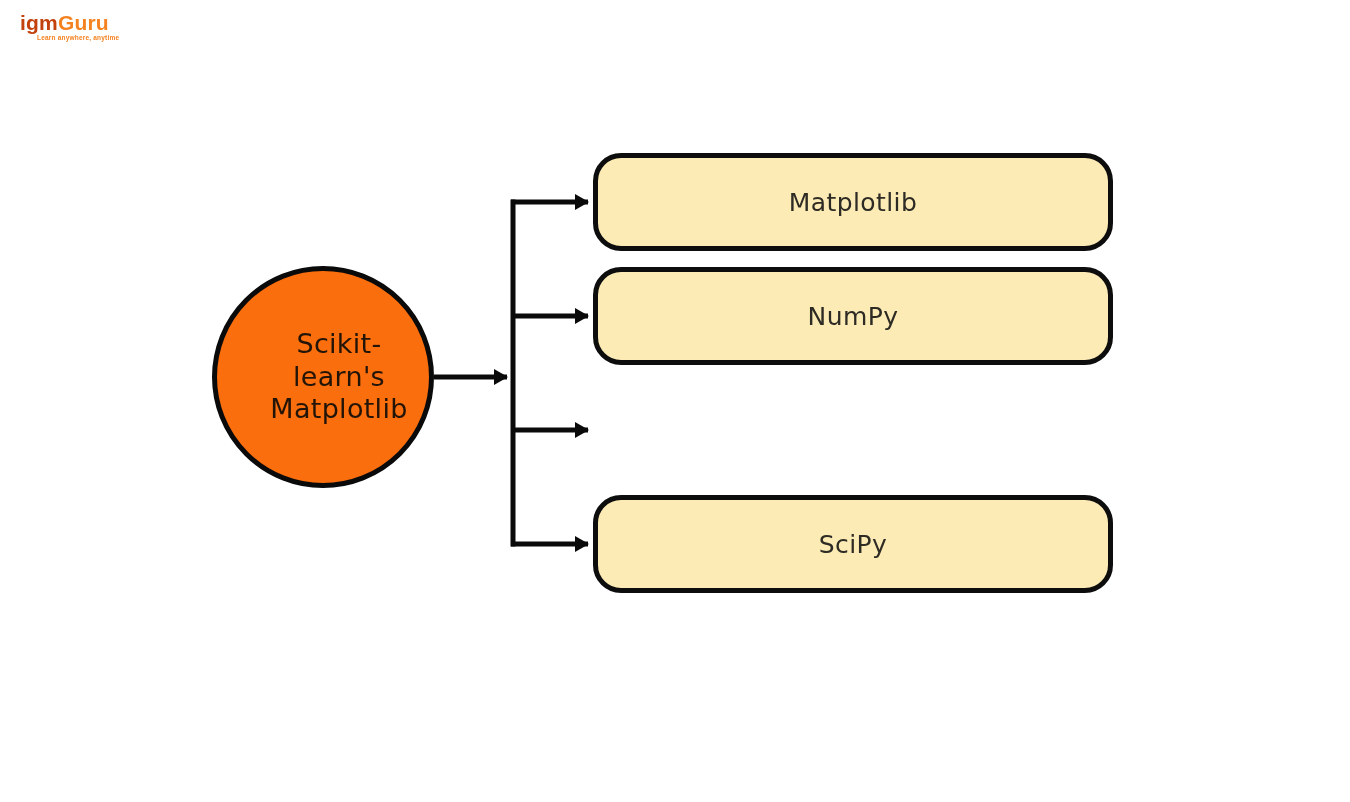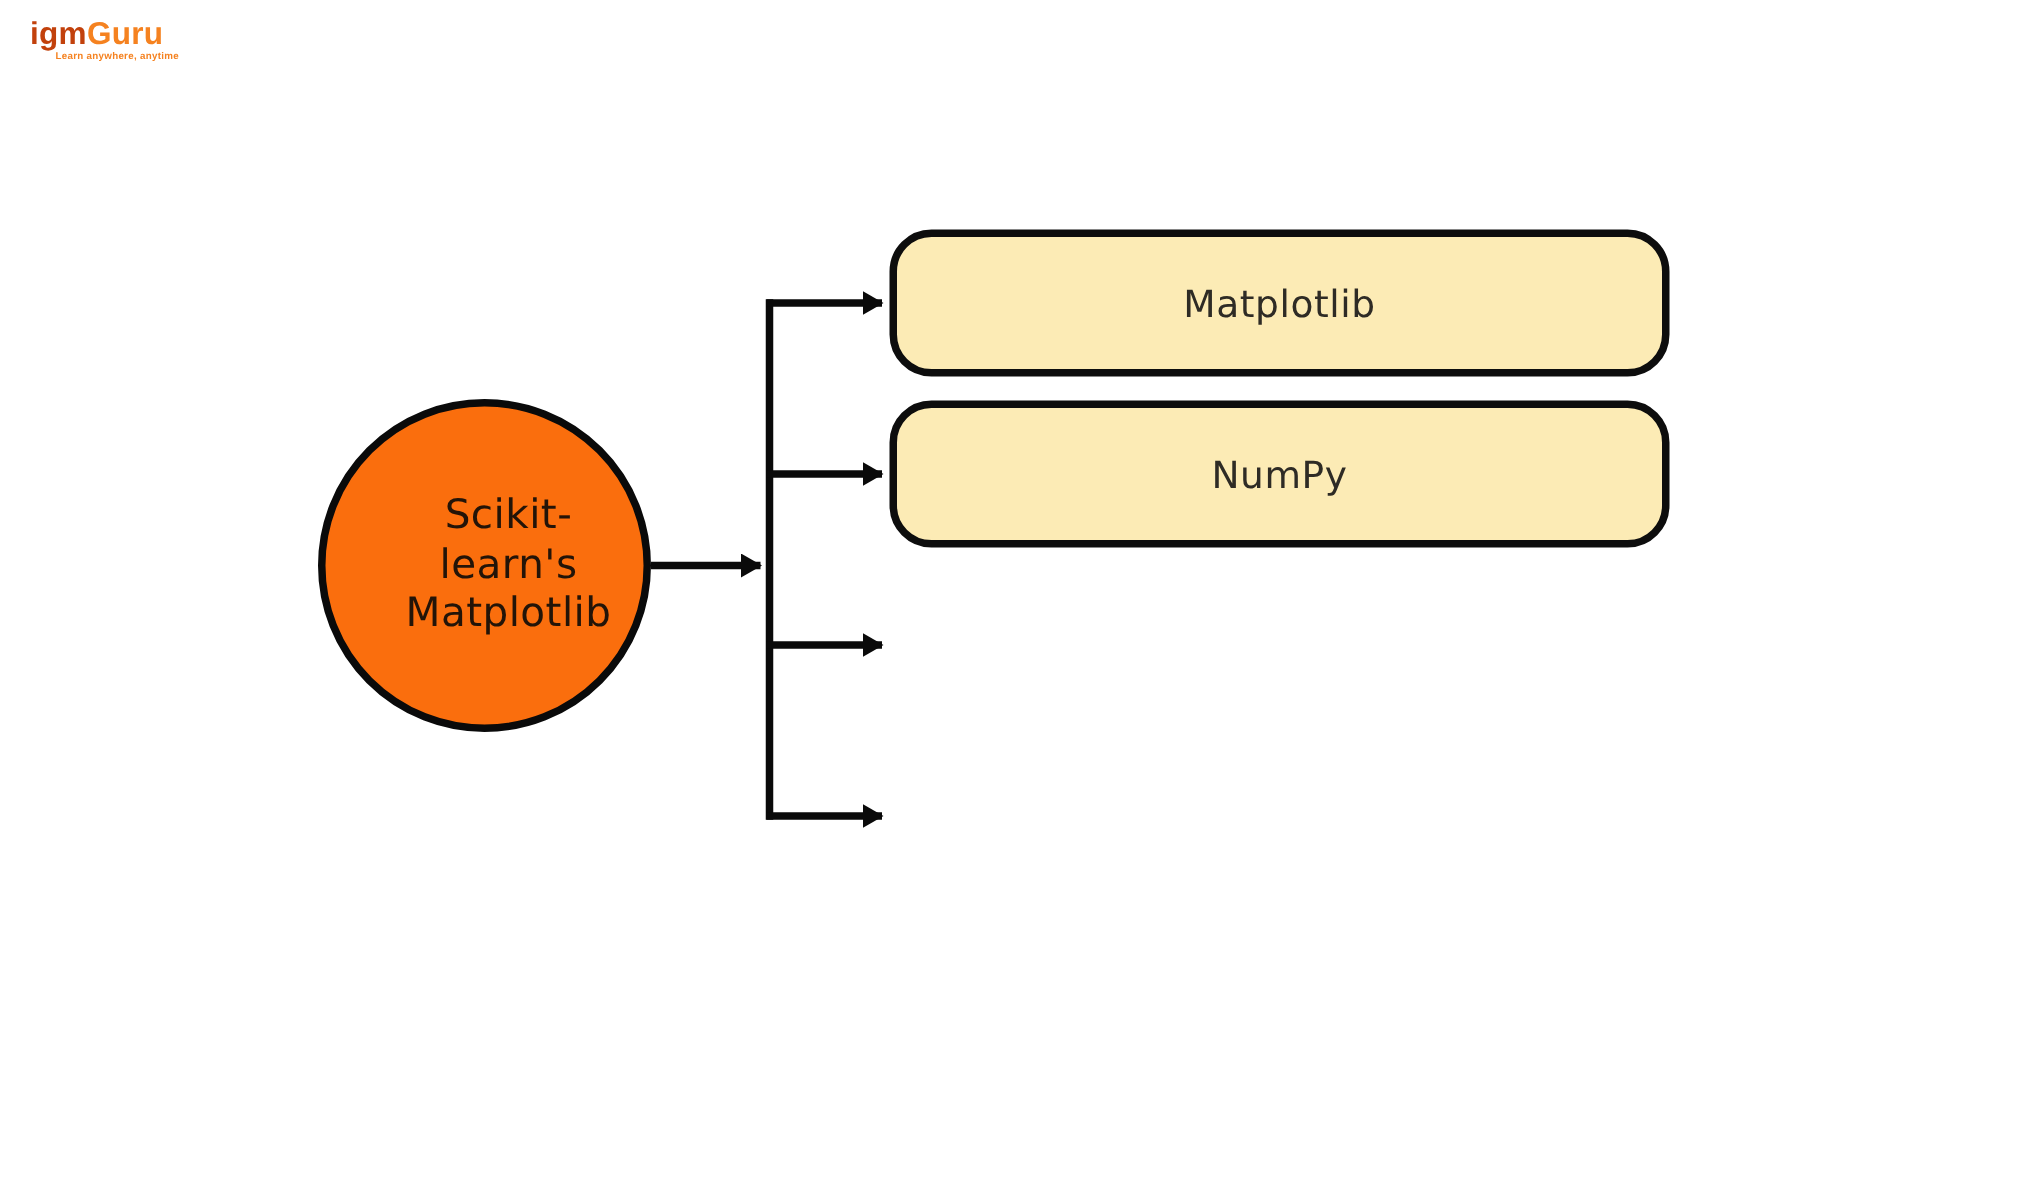--- a/index.html
+++ b/index.html
@@ -135,14 +135,17 @@
       <span>Matplotlib</span>
     </div>
   </div>
 
   <div class="box box-1">
     <span class="box-label">Matplotlib</span>
   </div>
   <div class="box box-2">
     <span class="box-label">NumPy</span>
   </div>
+  <div class="box box-4">
+    <span class="box-label">SciPy</span>
+  </div>
 
 </div>
 
 </body></html>

